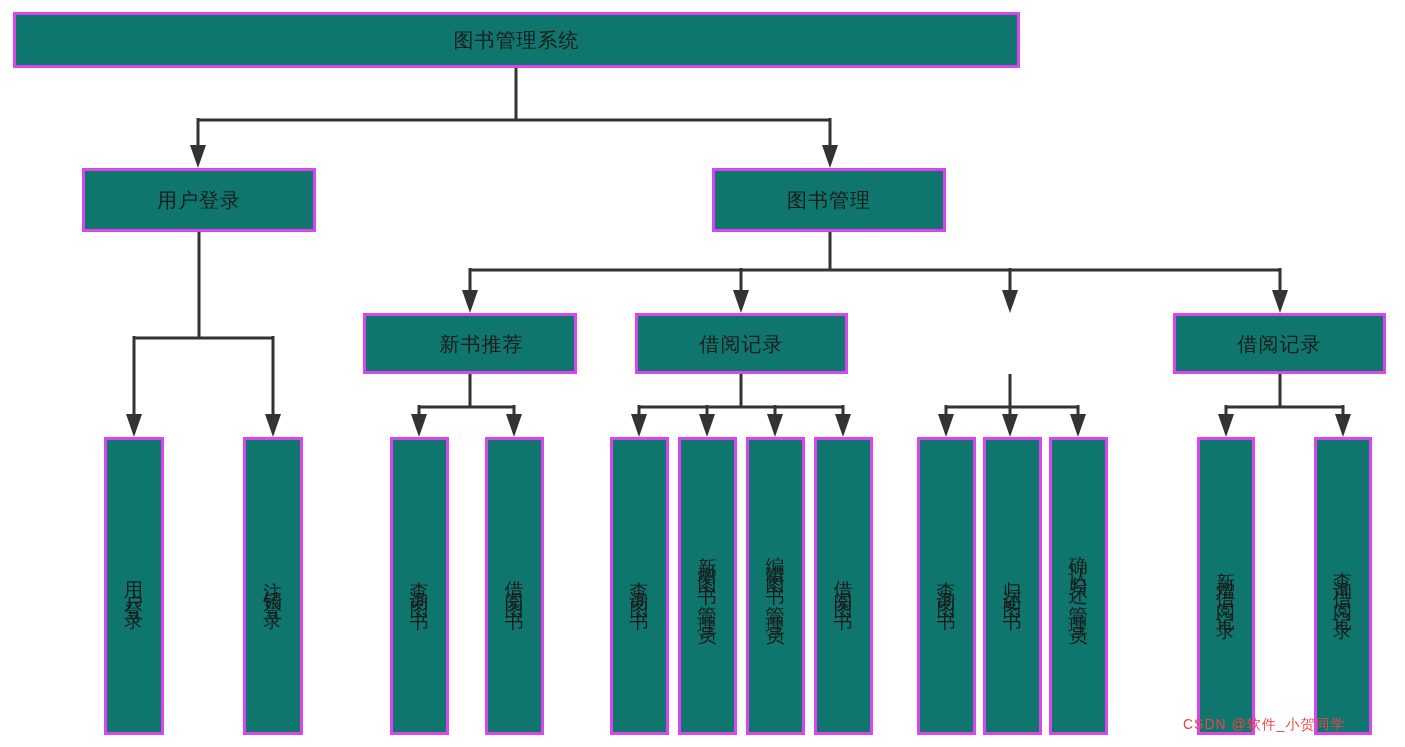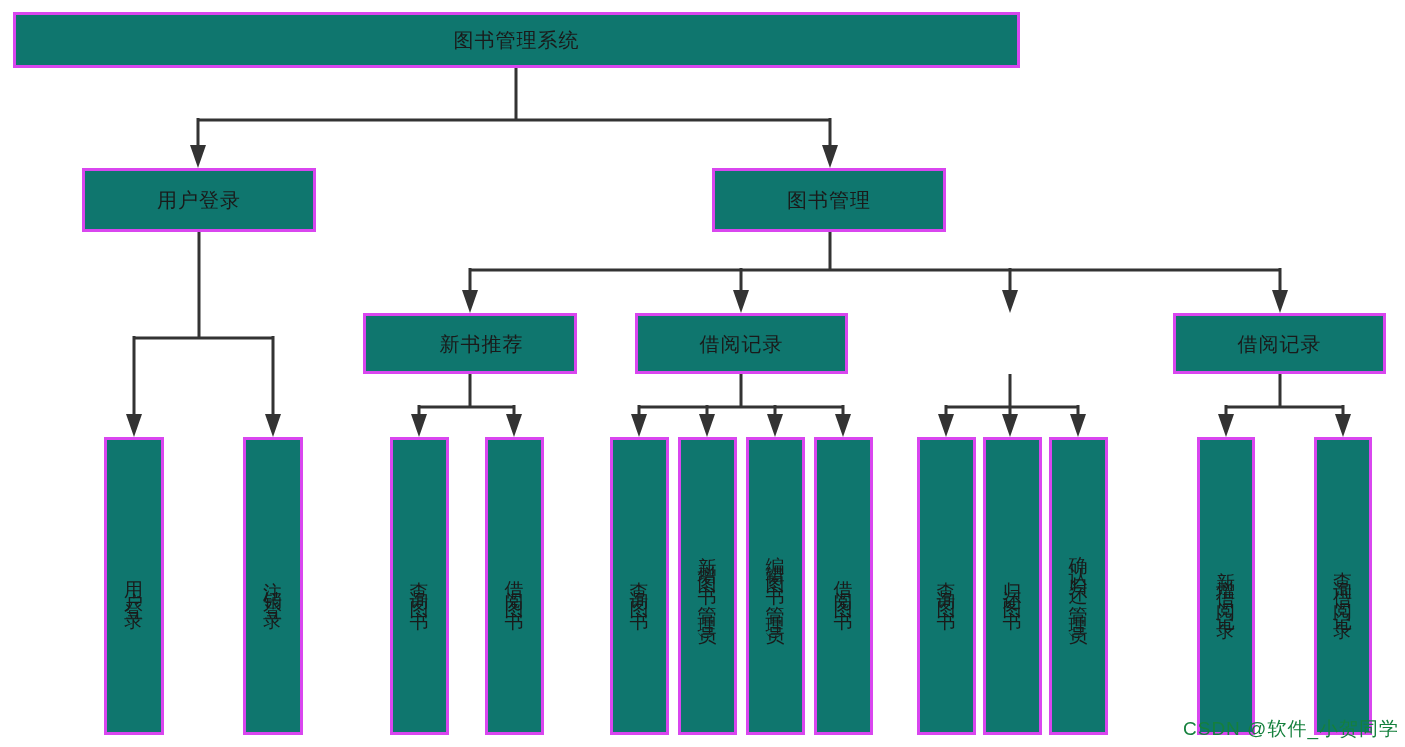--- a/index.html
+++ b/index.html
@@ -34,22 +34,22 @@
     text-orientation: mixed;
     font-size: 19px;
     letter-spacing: 10px;
     line-height: 1;
     white-space: nowrap;
   }
   #watermark {
     position: absolute;
     left: 1183px;
     top: 716px;
-    font-size: 19px;
-    color: #15803d;
+    font-size: 14px;
+    color: #ef4444;
     letter-spacing: 1px;
     white-space: nowrap;
   }
 </style>
 </head>
 <body>
 
 <div id="canvas">
 
   <svg id="connector-layer" viewBox="0 0 1405 747" xmlns="http://www.w3.org/2000/svg">

